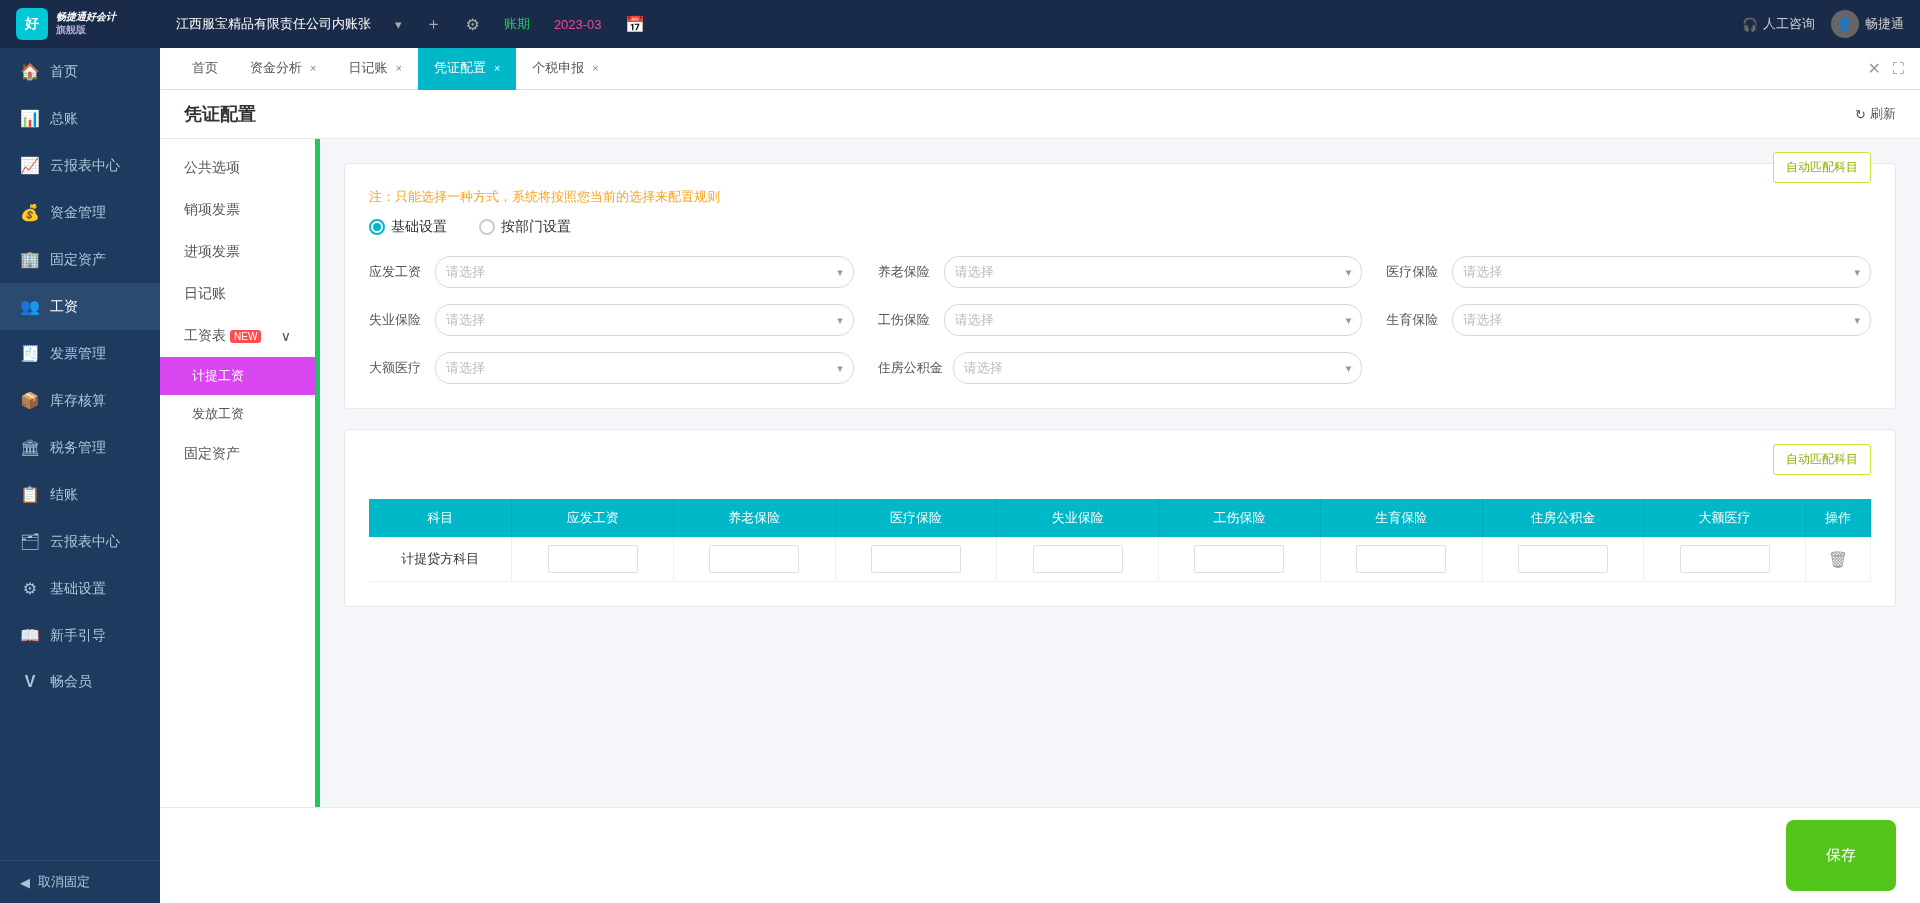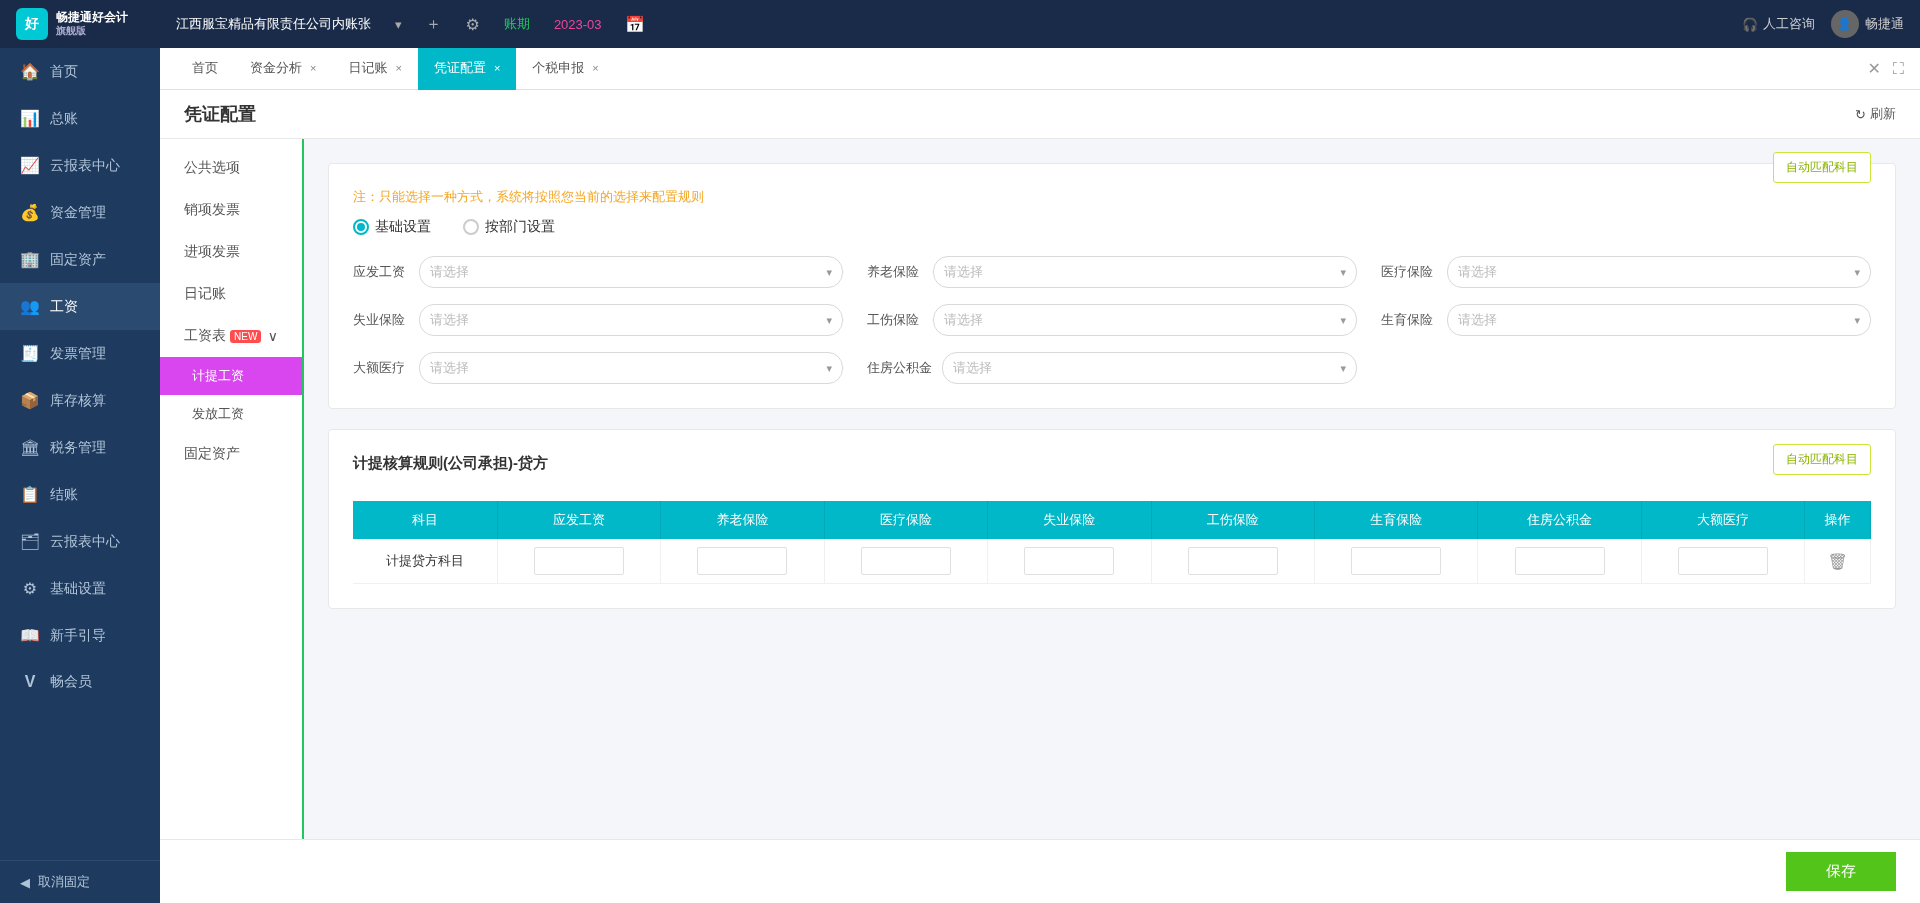--- a/index.html
+++ b/index.html
@@ -28,21 +28,21 @@
       height: 32px;
       background: #00c8d4;
       border-radius: 6px;
       display: flex;
       align-items: center;
       justify-content: center;
       font-size: 14px;
       color: white;
       font-weight: bold;
     }
-    .logo-text { font-size: 12px; line-height: 1.2; }
+    .logo-text { font-size: 10px; line-height: 1.2; font-style: italic; }
     .logo-sub { font-size: 10px; color: #aac; }
     .top-bar-middle {
       flex: 1;
       display: flex;
       align-items: center;
       gap: 24px;
       color: #ccc;
       font-size: 13px;
     }
     .company-name { color: white; font-size: 13px; }
@@ -156,23 +156,23 @@
 
     
     .content-scroll {
       flex: 1;
       display: flex;
       overflow: hidden;
     }
 
     
     .left-nav {
-      width: 144px;
-      background: white;
-      border-right: 2px solid #22c55e;
+      width: 160px;
+      background: white;
+      border-right: 5px solid #22c55e;
       padding: 8px 0;
       flex-shrink: 0;
       overflow-y: auto;
     }
     .left-nav-item {
       padding: 12px 24px;
       font-size: 14px;
       color: #555;
       cursor: pointer;
       position: relative;
@@ -363,23 +363,23 @@
       padding: 12px 24px;
       display: flex;
       justify-content: flex-end;
       border-top: 1px solid #e8e8e8;
       flex-shrink: 0;
     }
     .save-btn {
       background: #52c41a;
       color: white;
       border: none;
-      padding: 10px 40px;
+      padding: 26px 40px;
       font-size: 15px;
-      border-radius: 0;
+      border-radius: 8px;
       cursor: pointer;
     }
 
     
     .main-content::-webkit-scrollbar { width: 6px; }
     .main-content::-webkit-scrollbar-track { background: #f0f0f0; }
     .main-content::-webkit-scrollbar-thumb { background: #ccc; border-radius: 3px; }
 
     .clearfix::after { content: ''; display: table; clear: both; }
 
@@ -631,21 +631,20 @@
                 <span class="placeholder">请选择</span>
                 <span class="arrow">▾</span>
               </div>
             </div>
           </div>
         </div>
 
         <div class="section-card">
           <div class="clearfix" style="margin-bottom:8px;">
             <button class="auto-match-btn2">自动匹配科目</button>
-            <div class="section-title">计提核算规则(公司承担)-贷方</div>
           </div>
 
           <table class="data-table">
             <thead>
               <tr>
                 <th><span>科目</span></th>
                 <th><span>应发工资</span></th>
                 <th><span>养老保险</span></th>
                 <th><span>医疗保险</span></th>
                 <th><span>失业保险</span></th>

